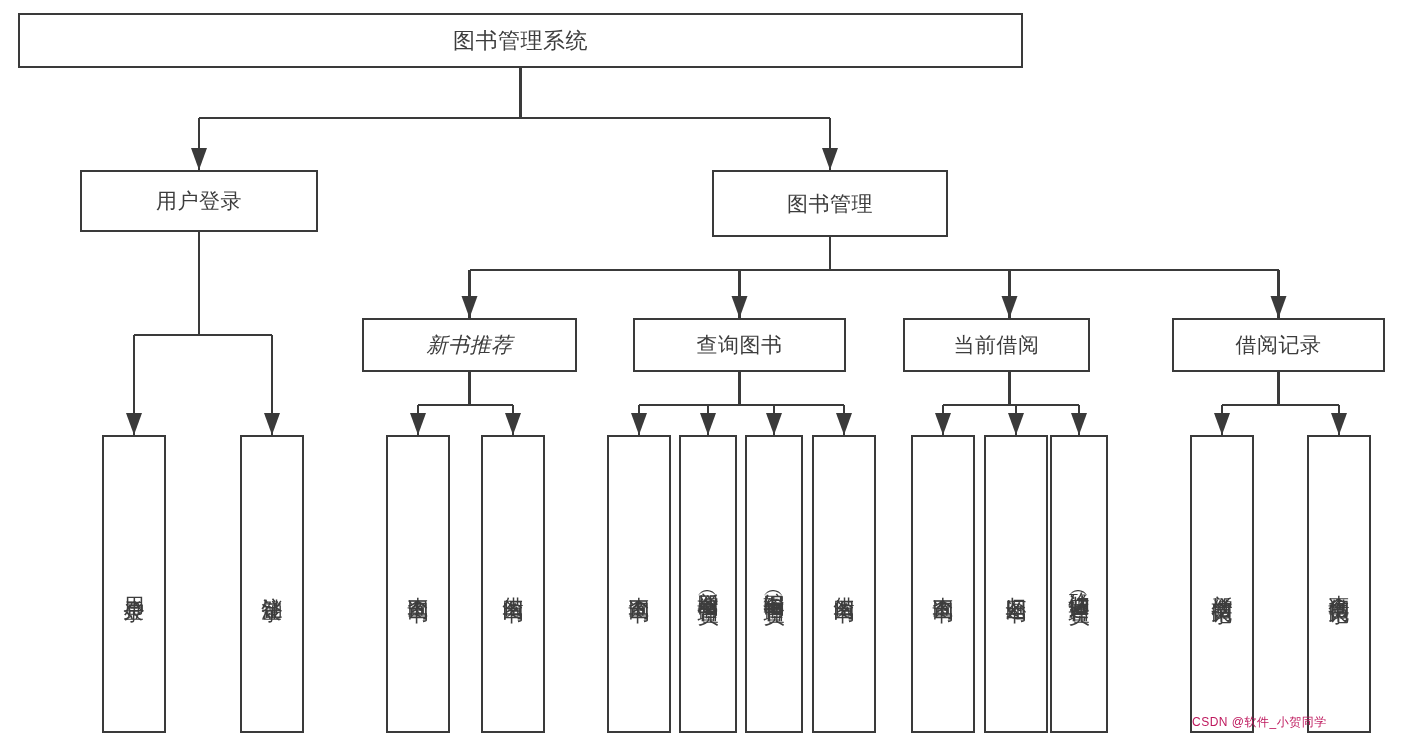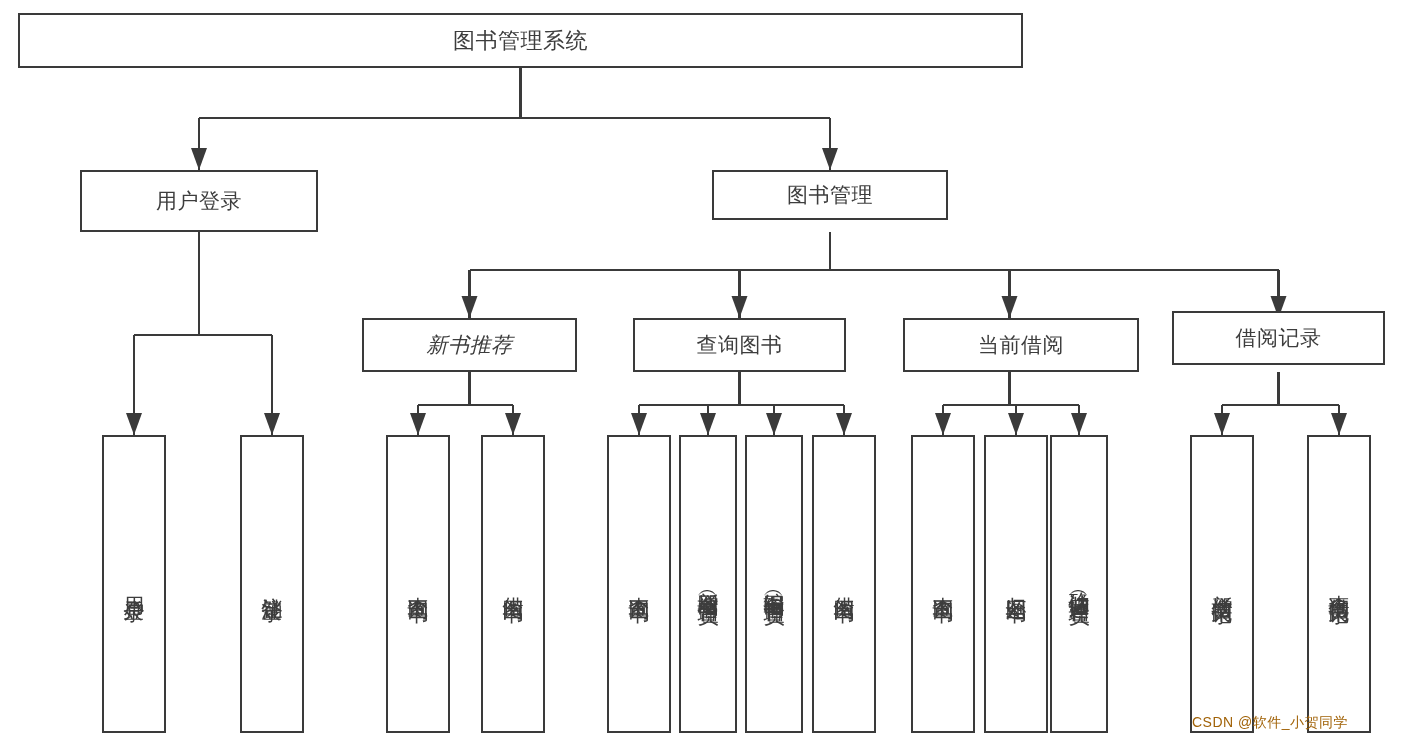--- a/index.html
+++ b/index.html
@@ -63,22 +63,22 @@
     writing-mode: vertical-rl;
     text-orientation: upright;
     font-size: 21px;
     line-height: 1.05;
     letter-spacing: 2px;
     white-space: nowrap;
     max-height: 100%;
   }
   .watermark {
     position: absolute;
-    font-size: 14px;
-    color: #a16207;
+    font-size: 12px;
+    color: #be185d;
     white-space: nowrap;
     letter-spacing: 0.5px;
     user-select: none;
   }
 </style>
 </head>
 <body>
 
 <div id="canvas">
   <svg id="wires" viewBox="0 0 1405 747">
@@ -135,33 +135,33 @@
       <line x1="1339" y1="405" x2="1339" y2="435" stroke="#3a3a3a" stroke-width="2.5" shape-rendering="crispEdges"></line>
       <path d="M 1331 413 L 1347 413 L 1339 435 Z" fill="#3a3a3a"></path>
     </svg>
   <div id="nodes">
       <div class="node horiz root" style="left: 18px; top: 13px; width: 1005px; height: 55px;">
         <span class="node-label">图书管理系统</span>
       </div>
       <div class="node horiz" style="left: 80px; top: 170px; width: 238px; height: 62px;">
         <span class="node-label">用户登录</span>
       </div>
-      <div class="node horiz" style="left: 712px; top: 170px; width: 236px; height: 50px;">
+      <div class="node horiz" style="left: 712px; top: 170px; width: 236px; height: 67px;">
         <span class="node-label">图书管理</span>
       </div>
       <div class="node horiz" style="left: 362px; top: 318px; width: 215px; height: 54px; font-style: italic;">
         <span class="node-label">新书推荐</span>
       </div>
       <div class="node horiz" style="left: 633px; top: 318px; width: 213px; height: 54px;">
         <span class="node-label">查询图书</span>
       </div>
-      <div class="node horiz" style="left: 903px; top: 318px; width: 236px; height: 54px;">
+      <div class="node horiz" style="left: 903px; top: 318px; width: 187px; height: 54px;">
         <span class="node-label">当前借阅</span>
       </div>
-      <div class="node horiz" style="left: 1172px; top: 311px; width: 213px; height: 54px;">
+      <div class="node horiz" style="left: 1172px; top: 318px; width: 213px; height: 54px;">
         <span class="node-label">借阅记录</span>
       </div>
       <div class="node vert" style="left: 102px; top: 435px; width: 64px; height: 298px;">
         <span class="node-label">用户登录</span>
       </div>
       <div class="node vert" style="left: 240px; top: 435px; width: 64px; height: 298px;">
         <span class="node-label">注销登录</span>
       </div>
       <div class="node vert" style="left: 386px; top: 435px; width: 64px; height: 298px;">
         <span class="node-label">查询图书</span>

